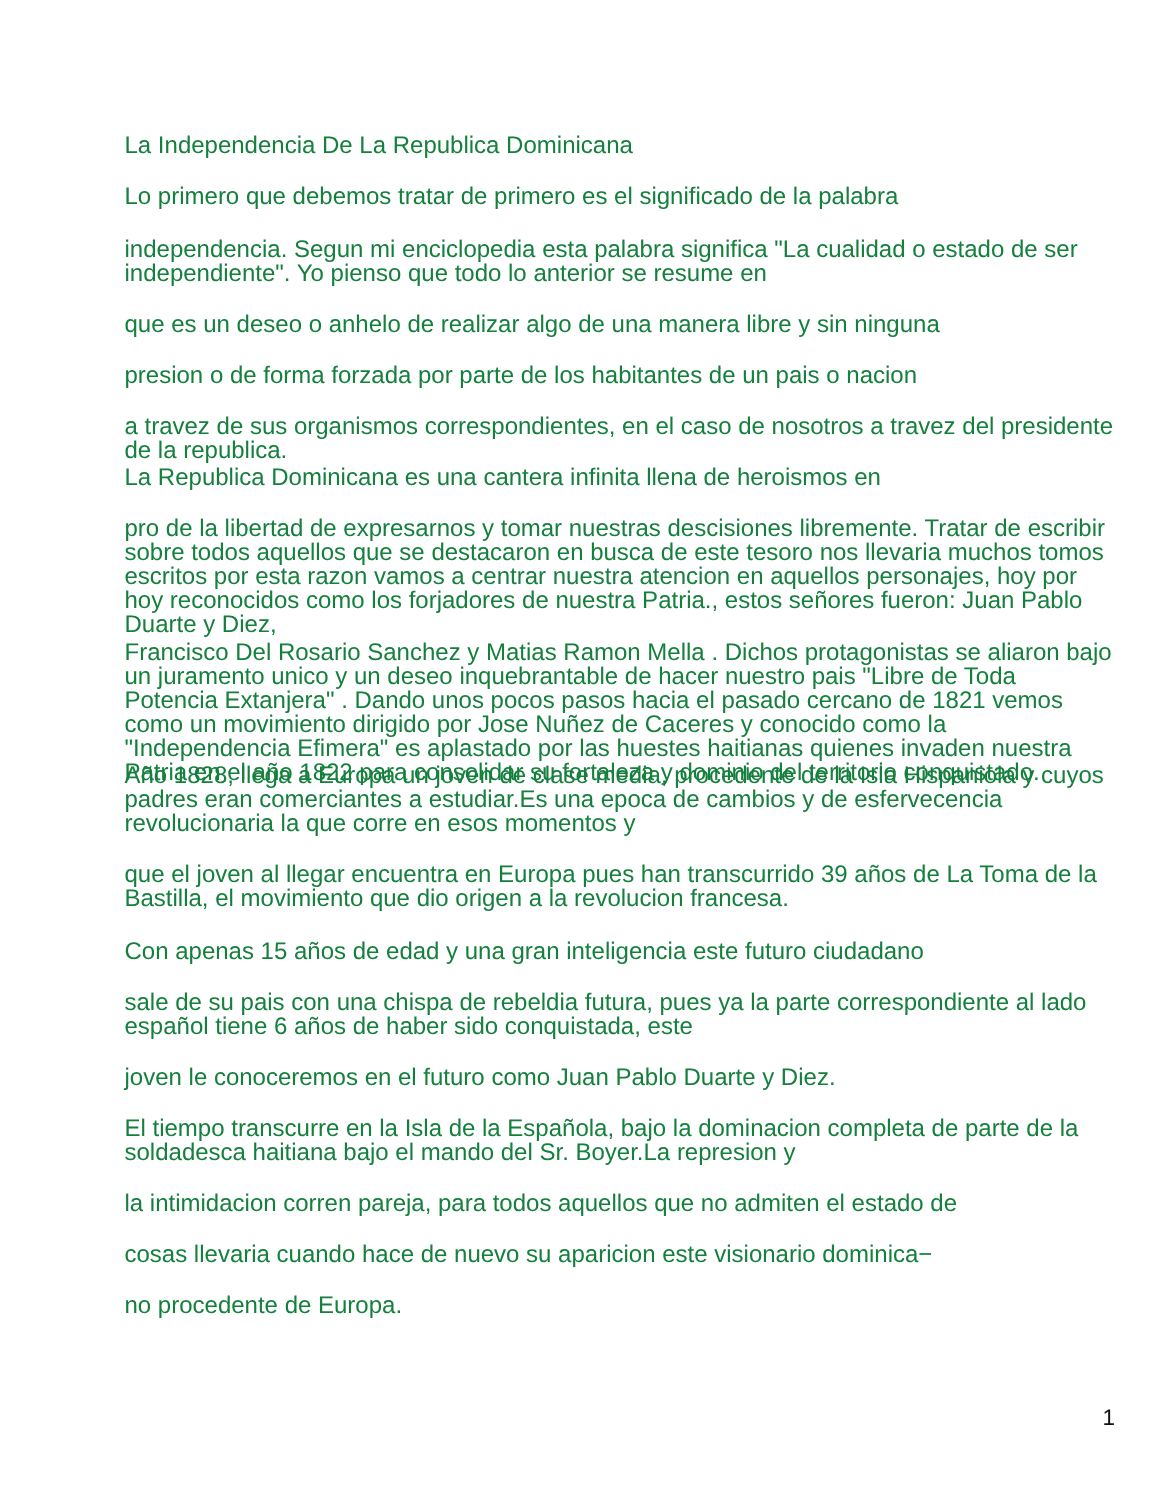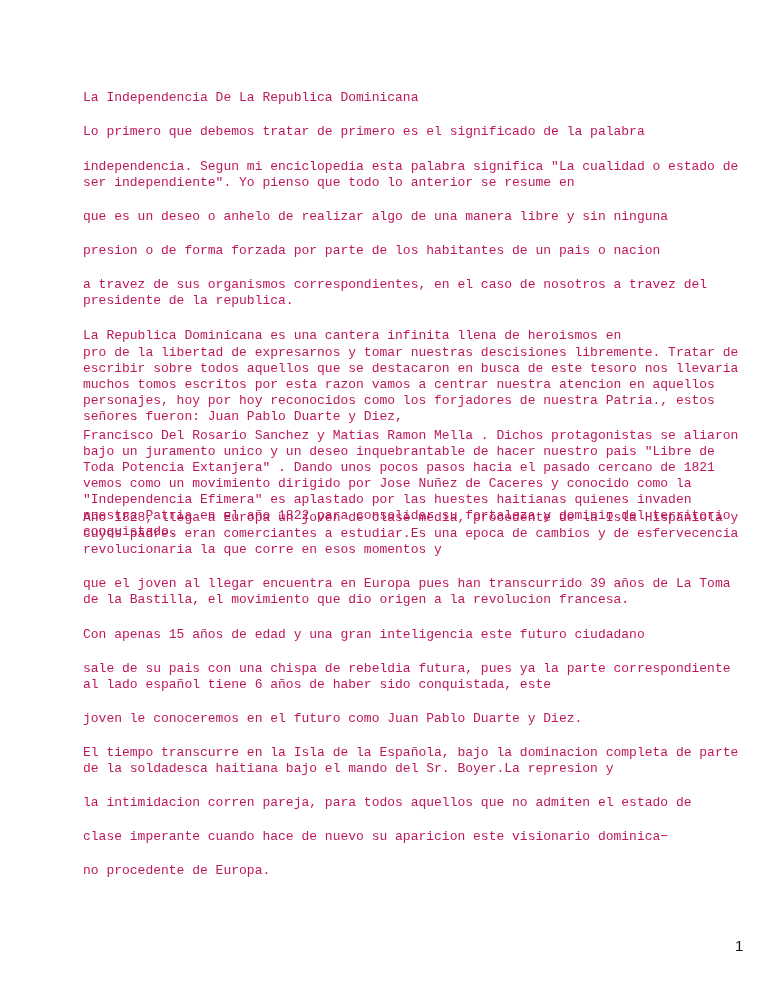--- a/index.html
+++ b/index.html
@@ -1,43 +1,43 @@
 <!DOCTYPE html>
 <html><head>
 <meta charset="utf-8">
 <style>
   html, body { margin: 0; padding: 0; background: #ffffff; }
   body { width: 768px; height: 994px; position: relative; overflow: hidden; }
   .page { position: absolute; left: 0; top: 0; width: 768px; height: 994px; background: #fff; }
   .para {
     position: absolute; left: 83px; width: 660px;
-    font-family: Liberation Mono, monospace; font-size: 13px; line-height: 16px;
-    color: #be185d; margin: 0;
+    font-family: Liberation Sans, sans-serif; font-size: 16px; line-height: 16px;
+    color: #15803d; margin: 0;
   }
   .pagenum {
     position: absolute; left: 735px; top: 937px;
     font-family: "Liberation Sans", sans-serif; font-size: 15px; color: #111;
   }
 </style>
 </head>
 <body>
 
 <div class="page">
   <p class="para" style="top:90px">La Independencia De La Republica Dominicana</p>
   <p class="para" style="top:124px">Lo primero que debemos tratar de primero es el significado de la palabra</p>
   <p class="para" style="top:209px">que es un deseo o anhelo de realizar algo de una manera libre y sin ninguna</p>
   <p class="para" style="top:159px">independencia. Segun mi enciclopedia esta palabra significa "La cualidad o estado de ser independiente". Yo pienso que todo lo anterior se resume en</p>
   <p class="para" style="top:243px">presion o de forma forzada por parte de los habitantes de un pais o nacion</p>
   <p class="para" style="top:277px">a travez de sus organismos correspondientes, en el caso de nosotros a travez del presidente de la republica.</p>
-  <p class="para" style="top:328px">La Republica Dominicana es una cantera infinita llena de heroismos en</p>
+  <p class="para" style="top:311px">La Republica Dominicana es una cantera infinita llena de heroismos en</p>
   <p class="para" style="top:345px">pro de la libertad de expresarnos y tomar nuestras descisiones libremente. Tratar de escribir sobre todos aquellos que se destacaron en busca de este tesoro nos llevaria muchos tomos escritos por esta razon vamos a centrar nuestra atencion en aquellos personajes, hoy por hoy reconocidos como los forjadores de nuestra Patria., estos señores fueron: Juan Pablo Duarte y Diez,</p>
   <p class="para" style="top:428px">Francisco Del Rosario Sanchez y Matias Ramon Mella . Dichos protagonistas se aliaron bajo un juramento unico y un deseo inquebrantable de hacer nuestro pais "Libre de Toda Potencia Extanjera" . Dando unos pocos pasos hacia el pasado cercano de 1821 vemos como un movimiento dirigido por Jose Nuñez de Caceres y conocido como la "Independencia Efimera" es aplastado por las huestes haitianas quienes invaden nuestra Patria en el año 1822 para consolidar su fortaleza y dominio del territorio conquistado.</p>
   <p class="para" style="top:510px">Año 1828, llega a Europa un joven de clase media, procedente de la Isla Hispaniola y cuyos padres eran comerciantes a estudiar.Es una epoca de cambios y de esfervecencia revolucionaria la que corre en esos momentos y</p>
   <p class="para" style="top:576px">que el joven al llegar encuentra en Europa pues han transcurrido 39 años de La Toma de la Bastilla, el movimiento que dio origen a la revolucion francesa.</p>
   <p class="para" style="top:627px">Con apenas 15 años de edad y una gran inteligencia este futuro ciudadano</p>
   <p class="para" style="top:661px">sale de su pais con una chispa de rebeldia futura, pues ya la parte correspondiente al lado español tiene 6 años de haber sido conquistada, este</p>
   <p class="para" style="top:711px">joven le conoceremos en el futuro como Juan Pablo Duarte y Diez.</p>
   <p class="para" style="top:745px">El tiempo transcurre en la Isla de la Española, bajo la dominacion completa de parte de la soldadesca haitiana bajo el mando del Sr. Boyer.La represion y</p>
   <p class="para" style="top:795px">la intimidacion corren pareja, para todos aquellos que no admiten el estado de</p>
-  <p class="para" style="top:829px">clase imperante cuando hace de nuevo su aparicion este visionario dominica−</p>
+  <p class="para" style="top:829px">cosas llevaria cuando hace de nuevo su aparicion este visionario dominica−</p>
   <p class="para" style="top:863px">no procedente de Europa.</p>
   <div class="pagenum">1</div>
 </div>
 
 </body></html>

